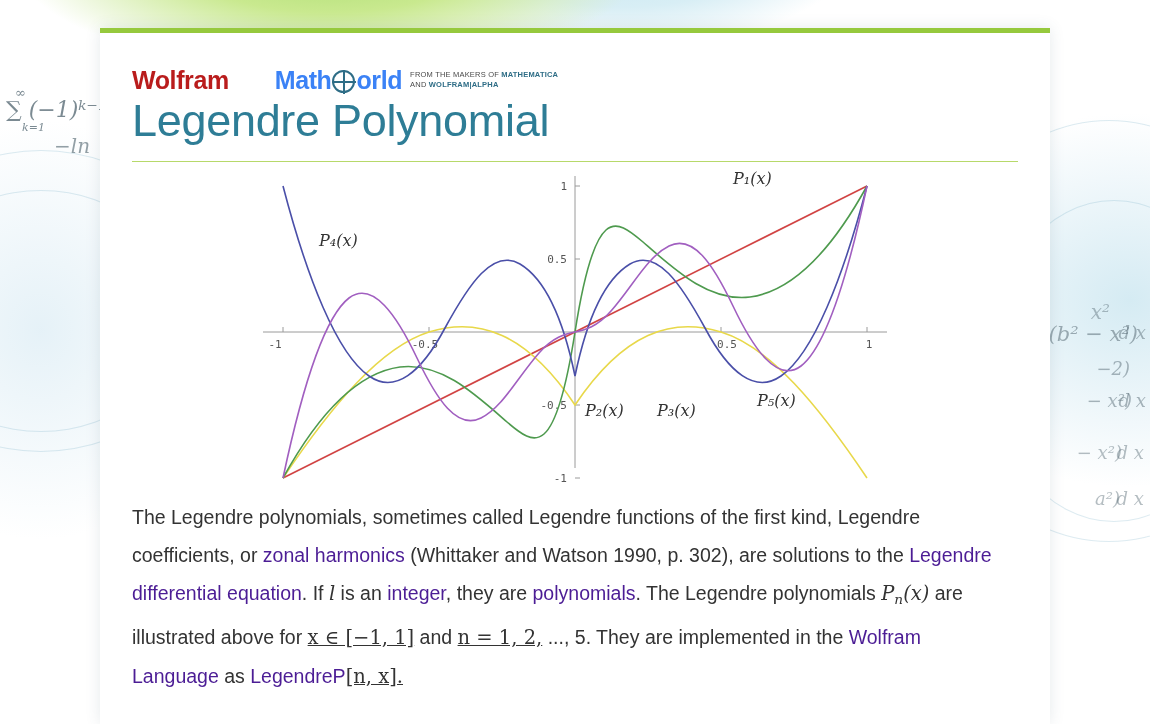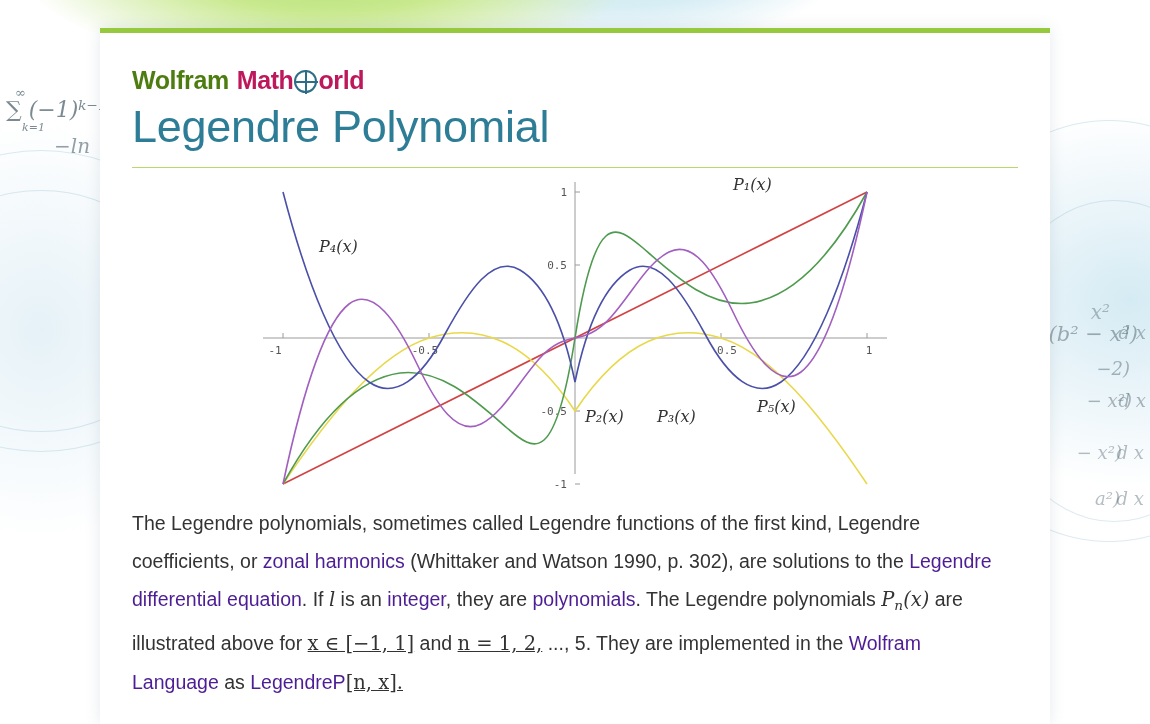--- a/index.html
+++ b/index.html
@@ -67,32 +67,33 @@
   
   .logo-row {
     display: flex;
     align-items: flex-end;
     gap: 8px;
     height: 34px;
   }
   .logo-wolfram {
     font-size: 25px;
     font-weight: bold;
-    color: #4d7c0f;
+    color: #b91c1c;
     letter-spacing: -0.4px;
     line-height: 1;
   }
   .logo-math {
     font-size: 25px;
     font-weight: bold;
-    color: #be185d;
+    color: #3b82f6;
     letter-spacing: -0.4px;
     line-height: 1;
     display: flex;
     align-items: center;
+    margin-left: 38px;
   }
   .logo-globe {
     display: inline-block;
     width: 19px;
     height: 19px;
     border-radius: 50%;
     border: 2.5px solid #2e6d86;
     position: relative;
     margin: 0 1px;
     top: 1px;
@@ -124,21 +125,21 @@
     padding-bottom: 3px;
     letter-spacing: 0.2px;
   }
   .logo-tag .em { color: #2e6d86; font-weight: bold; }
 
   
   .page-title {
     font-size: 45px;
     color: #2e7d96;
     font-weight: 400;
-    margin: 8px 0 0 0;
+    margin: 2px 0 0 0;
     letter-spacing: -0.3px;
   }
   .title-rule {
     border: 0;
     border-top: 1px solid #b7d96a;
     margin: 14px 0 0 0;
   }
 
   
   .figure {
@@ -207,20 +208,24 @@
 <div class="card">
   <div class="card-inner">
 
     <div class="logo-row">
       <span class="logo-wolfram">Wolfram</span>
       <span class="logo-math">
         <span>Math</span>
           <span class="logo-globe"></span>
           <span>orld</span>
       </span>
+      <span class="logo-tag">
+        <span><span>FROM THE MAKERS OF </span><span class="em">MATHEMATICA</span></span><br>
+        <span><span>AND </span><span class="em">WOLFRAM|ALPHA</span></span>
+      </span>
     </div>
 
     <h1 class="page-title">Legendre Polynomial</h1>
     <hr class="title-rule">
 
     <div class="figure">
       <svg width="660" height="320" viewBox="0 0 660 320">
 
         <line x1="18" y1="164" x2="642" y2="164" stroke="#9a9a9a" stroke-width="1"></line>
         <line x1="330" y1="8" x2="330" y2="300" stroke="#9a9a9a" stroke-width="1"></line>

